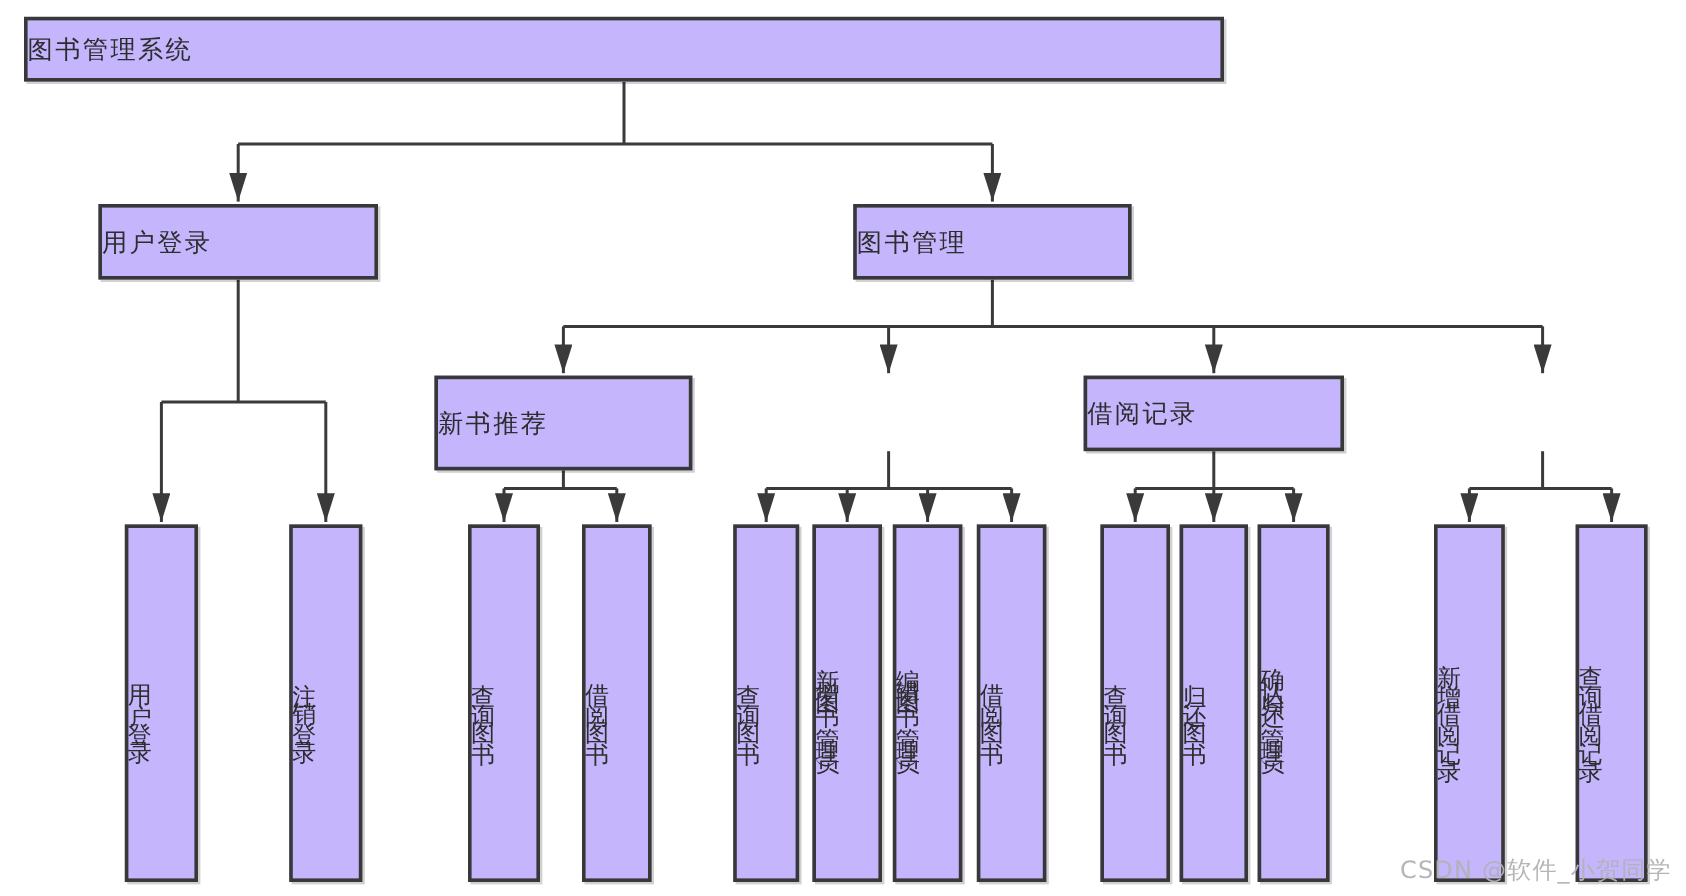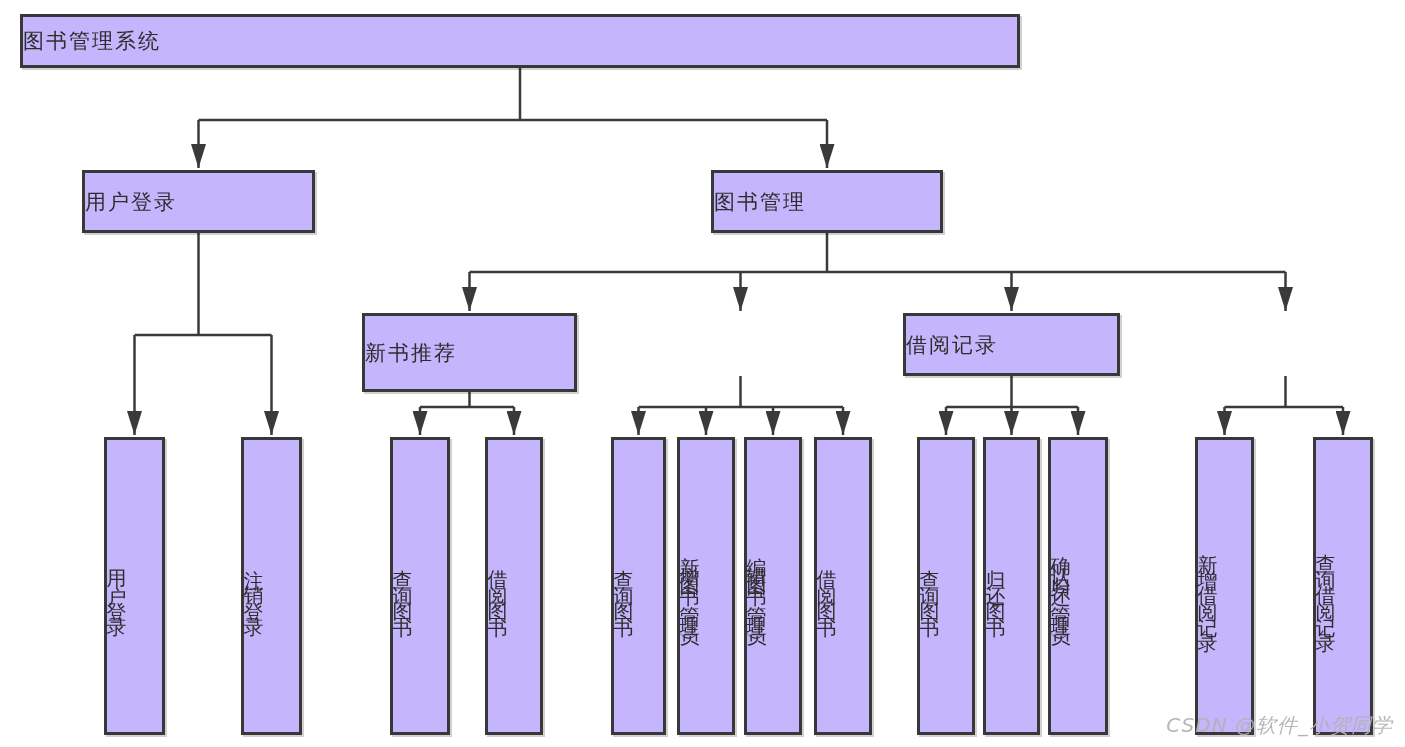--- a/index.html
+++ b/index.html
@@ -15,21 +15,21 @@
     color:#2d2d2d;font-size:21px;letter-spacing:2px;white-space:nowrap;
   }
   .leaf .lbl{
     writing-mode:vertical-rl;text-orientation:mixed;
     font-size:20px;letter-spacing:16px;line-height:1;color:#2d2d2d;
   }
   .leaf .lbl.tight{letter-spacing:10px;}
   .watermark{
     position:absolute;right:12px;bottom:8px;
     font-size:20px;color:rgba(178,178,178,0.95);letter-spacing:1px;
-    z-index:5;white-space:nowrap;font-style:italic;
+    z-index:5;white-space:nowrap;
   }
 </style>
 </head>
 <body>
 
 <div class="canvas">
 
   <svg class="connectors" viewBox="0 0 1405 747" xmlns="http://www.w3.org/2000/svg">
     <defs>
       <marker id="ah" markerUnits="userSpaceOnUse" markerWidth="24" markerHeight="15" refX="24" refY="7.5" orient="auto">

